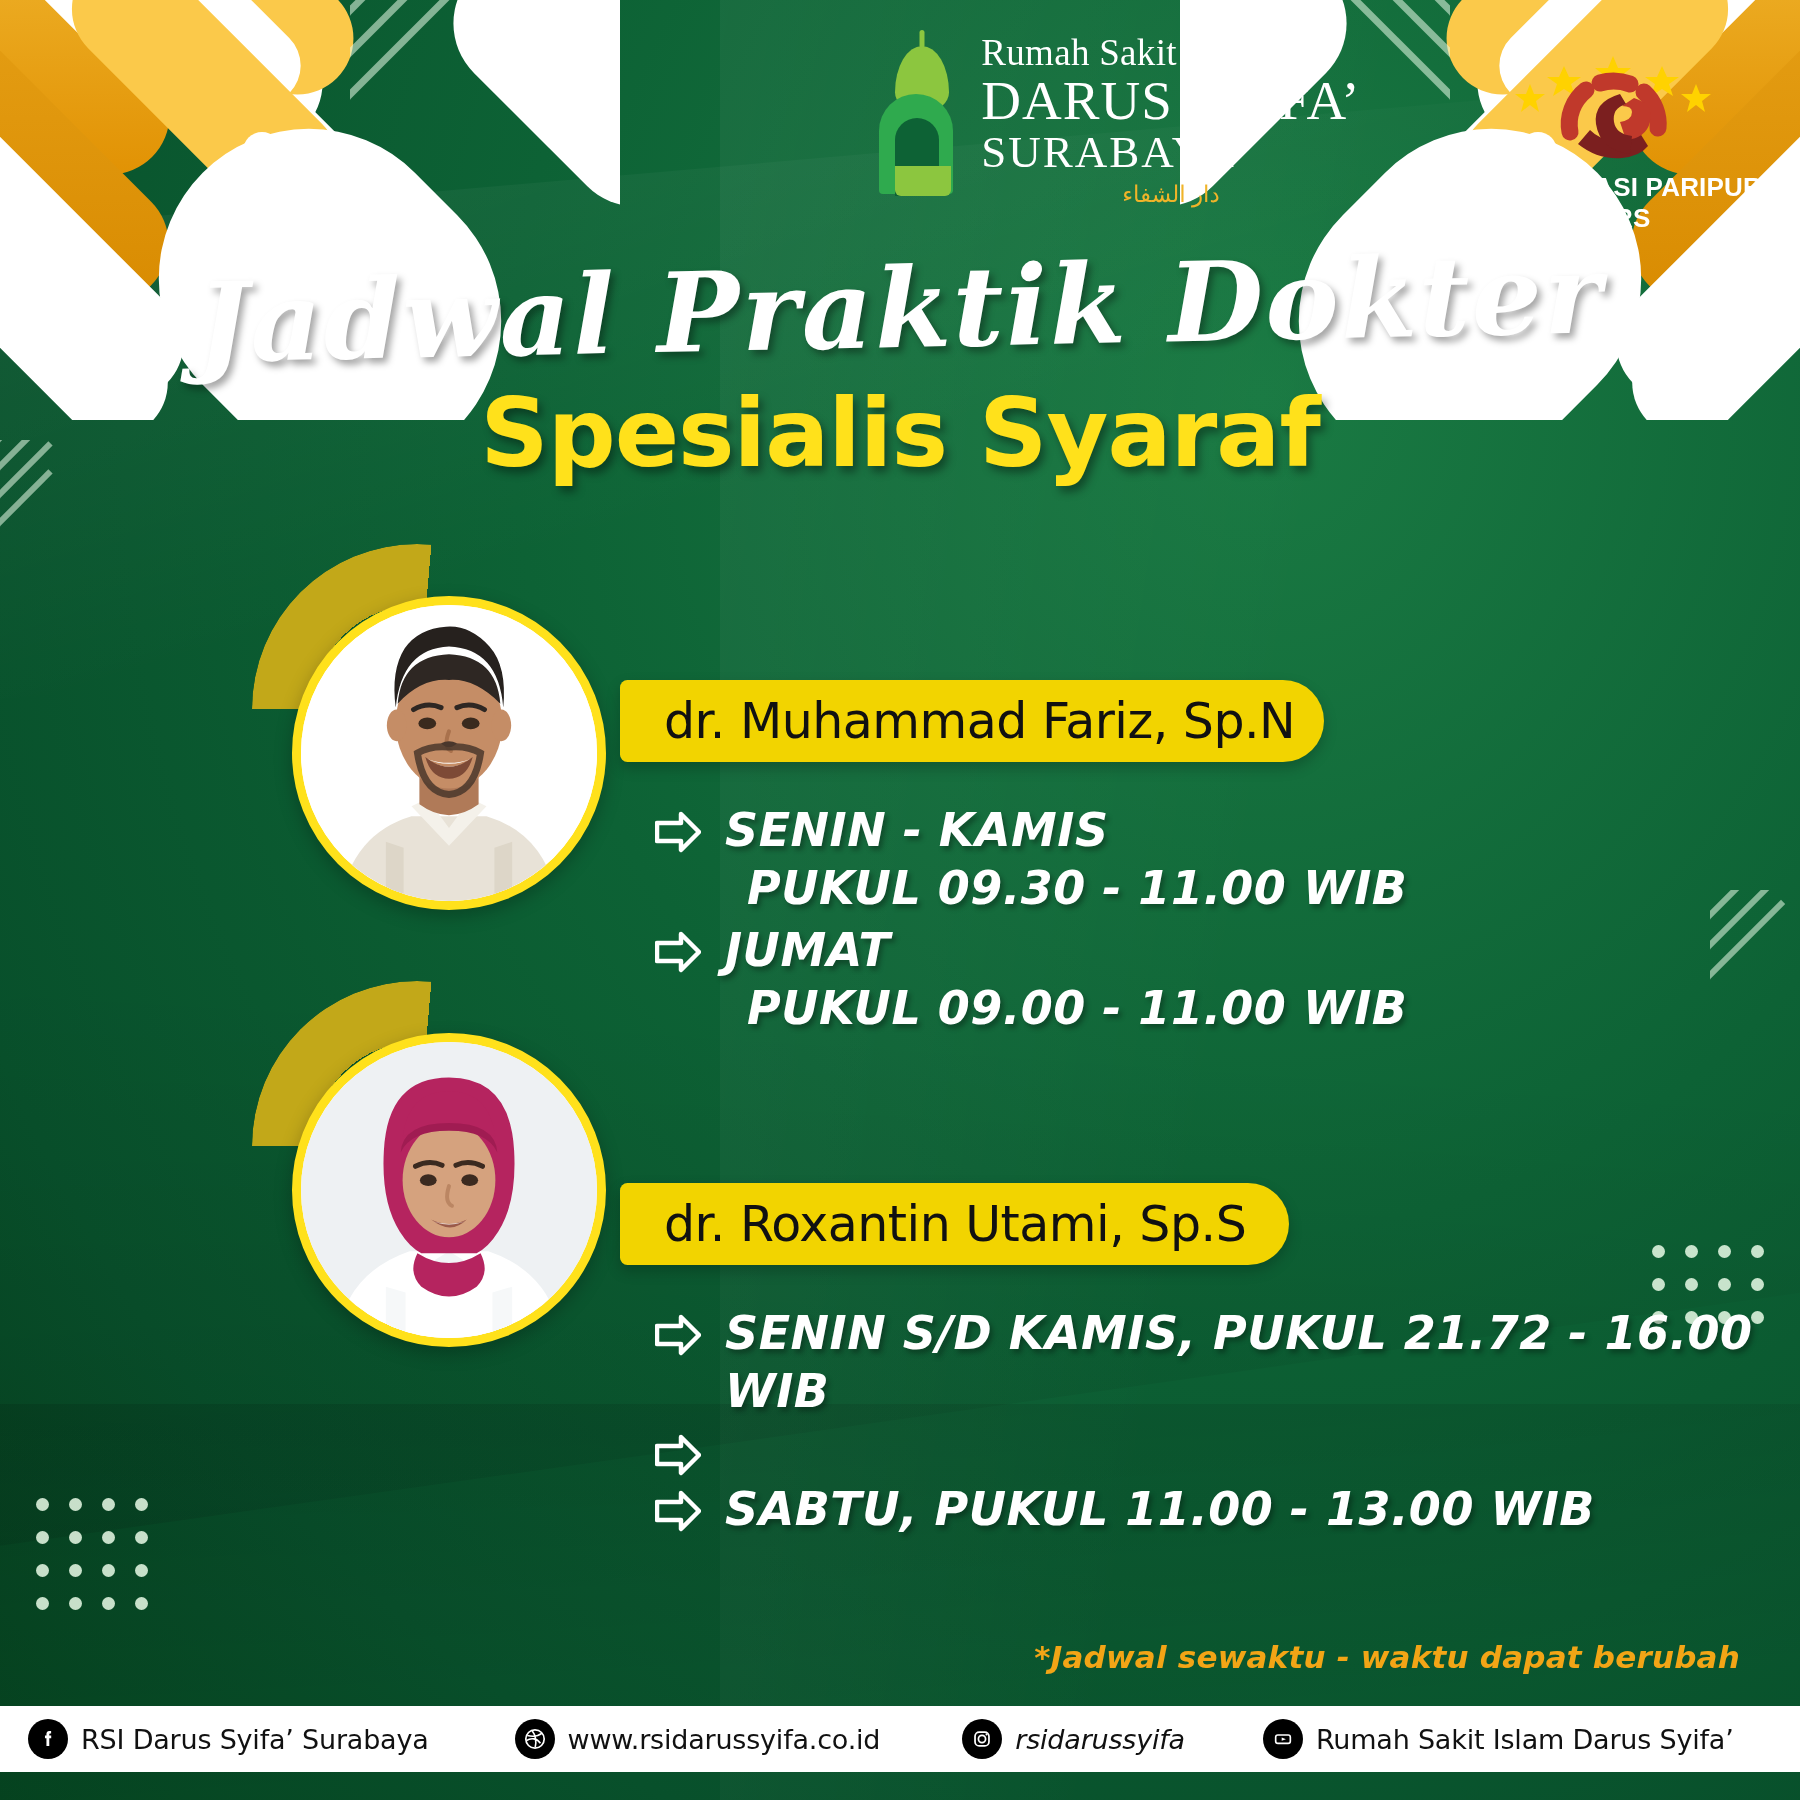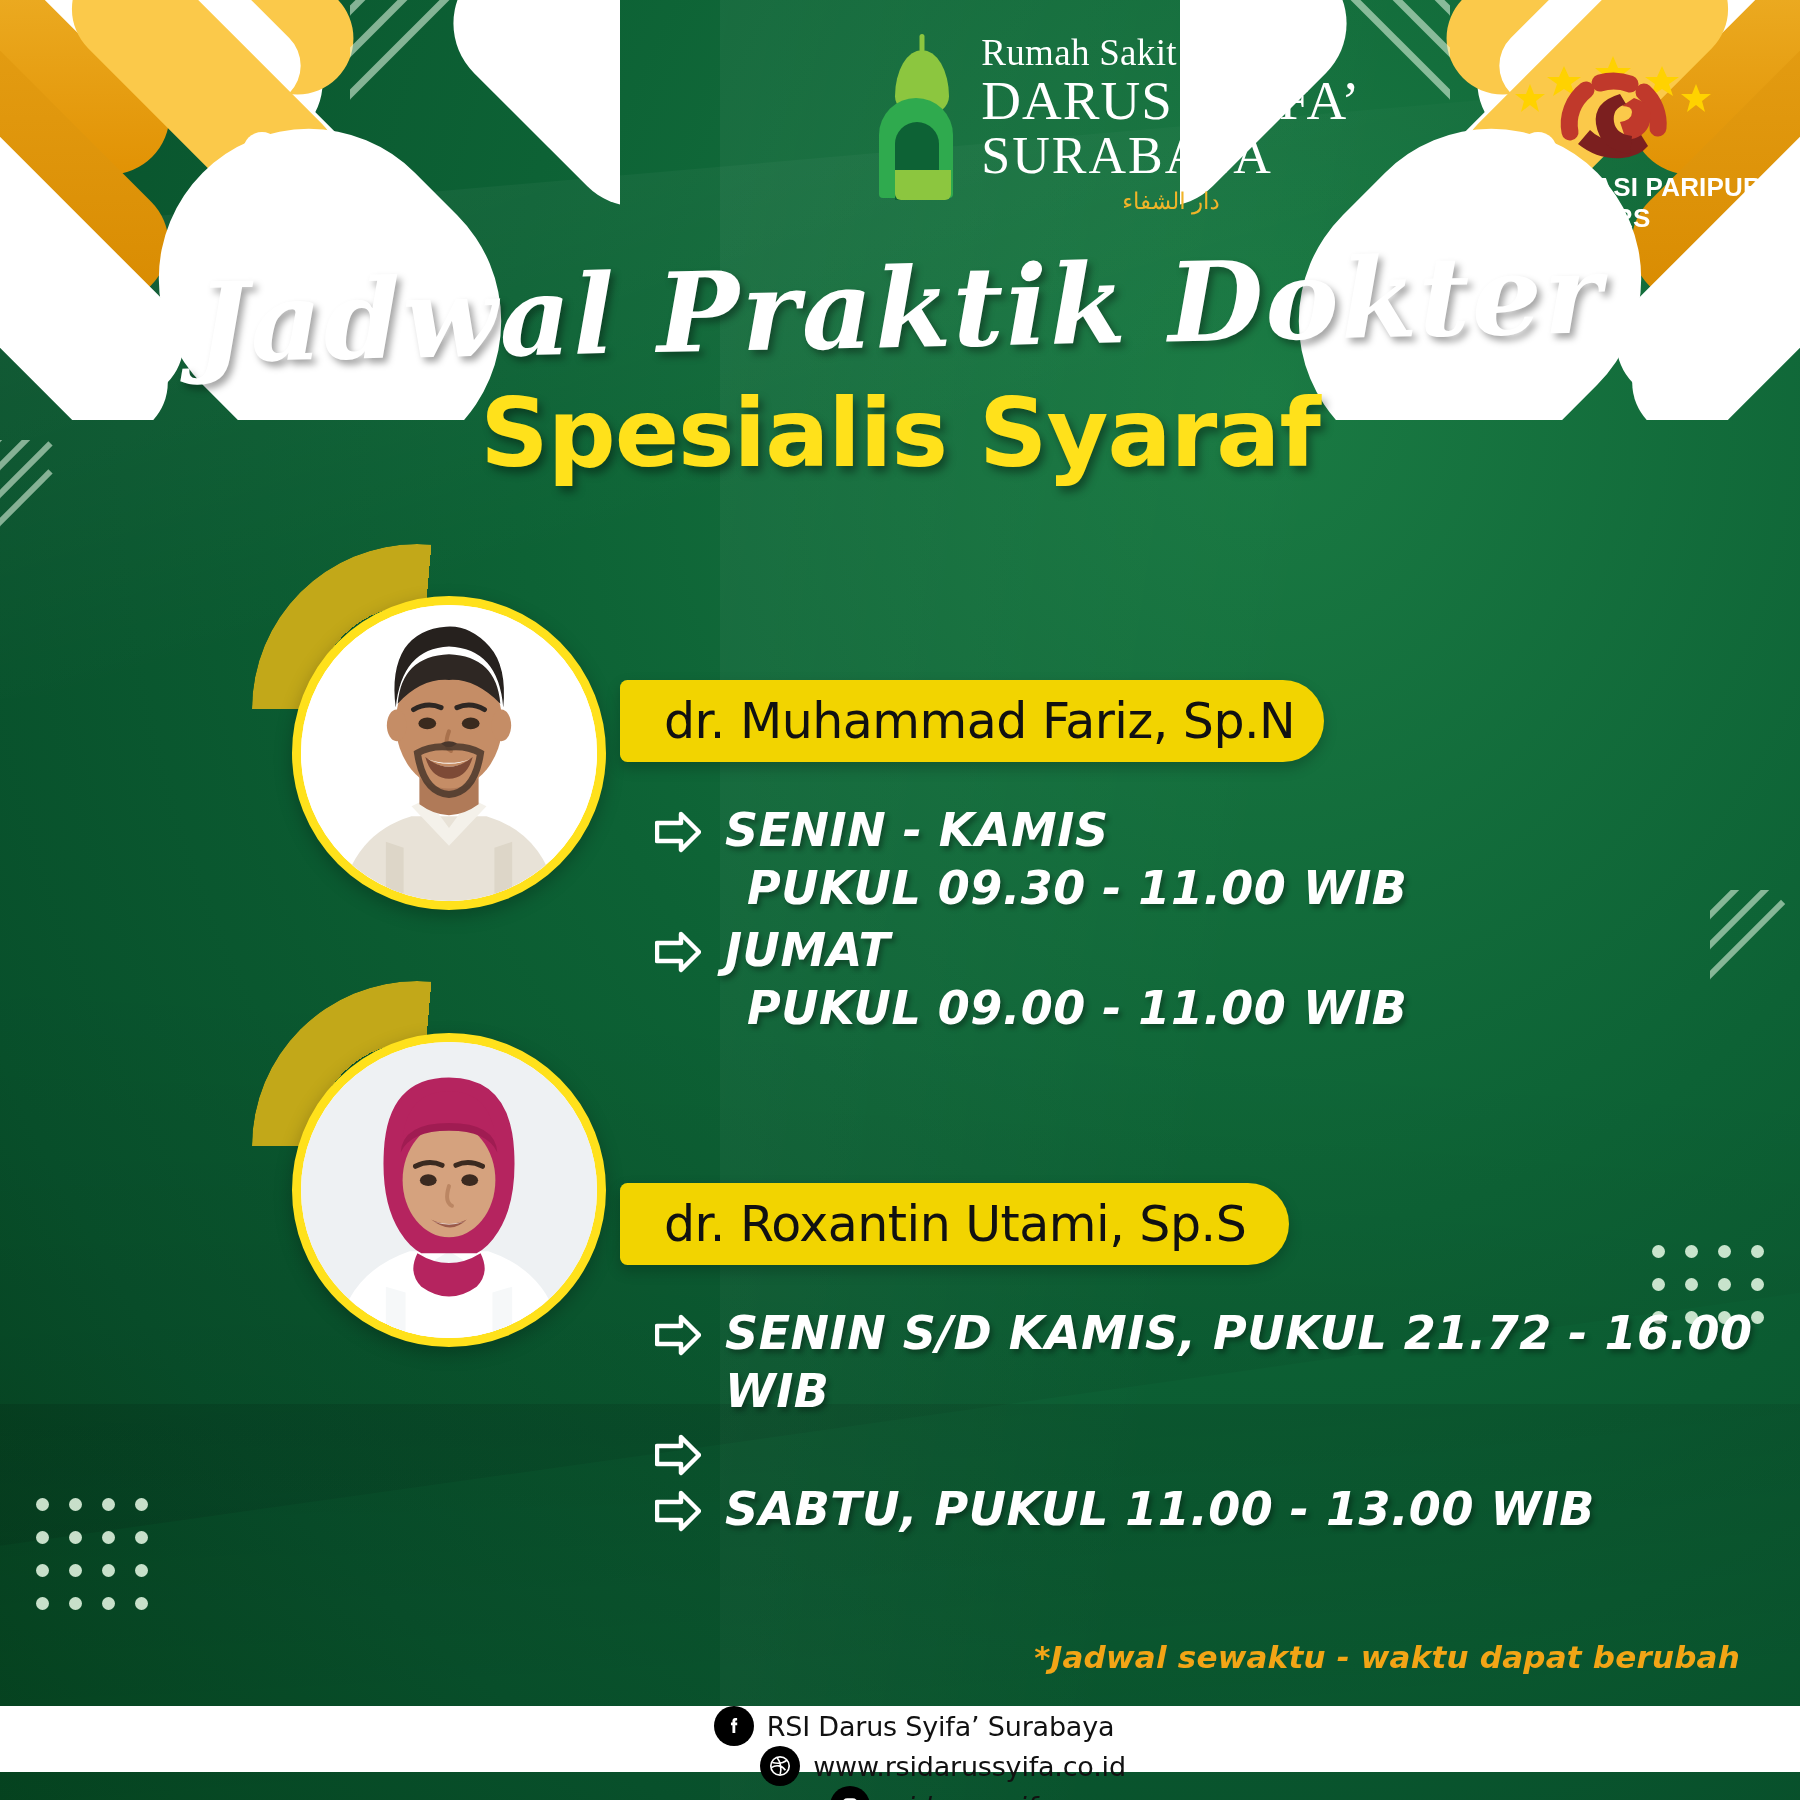--- a/index.html
+++ b/index.html
@@ -51,21 +51,21 @@
   .mosque .dome:after{content:"";position:absolute;left:50%;top:-16px;transform:translateX(-50%);
     width:5px;height:18px;background:#8cc63f;border-radius:3px;}
   .mosque .arch{position:absolute;left:10px;top:48px;width:74px;height:100px;
     background:#2faa4e;border-radius:38px 38px 4px 4px;}
   .mosque .archin{position:absolute;left:26px;top:72px;width:44px;height:78px;
     background:#0d6235;border-radius:24px 24px 0 0;}
   .mosque .bar{position:absolute;left:26px;top:120px;width:56px;height:30px;background:#8cc63f;border-radius:0 0 6px 6px;}
   .logo-text{color:#fff;line-height:1;}
   .logo-text .l1{font-family:"Liberation Serif",serif;font-size:37px;letter-spacing:.3px;}
   .logo-text .l2{font-family:"Liberation Serif",serif;font-size:55px;font-weight:400;letter-spacing:1px;margin-top:2px;}
-  .logo-text .l3{font-family:"Liberation Serif",serif;font-size:52px;letter-spacing:2px;margin-top:2px;}
+  .logo-text .l3{font-family:"Liberation Serif",serif;font-size:45px;letter-spacing:2px;margin-top:2px;}
   .arabic{color:#f0b429;font-size:23px;text-align:center;margin-top:6px;letter-spacing:2px;}
 
   .logo-right{display:flex;flex-direction:column;align-items:center;gap:4px;padding-top:6px;}
   .kars-mark{position:relative;width:210px;height:128px;}
   .kars-text{color:#fff;font-size:26px;font-weight:bold;text-align:center;line-height:1.2;letter-spacing:.2px;}
 
   
   .title-script{
     position:absolute;left:0;top:244px;width:100%;text-align:center;z-index:6;
     font-family:"DejaVu Serif",serif;font-style:italic;font-weight:bold;
@@ -105,21 +105,21 @@
   .stext{font-family:"DejaVu Sans",sans-serif;font-weight:bold;font-style:italic;
     color:#fff;font-size:46px;line-height:1.26;letter-spacing:.5px;
     text-shadow:3px 4px 5px rgba(0,0,0,.30);}
   .stext .l2{display:block;padding-left:22px;}
 
   
   .disclaimer{position:absolute;right:60px;top:1639px;z-index:6;
     font-family:"DejaVu Sans",sans-serif;font-style:italic;font-weight:bold;
     font-size:31px;color:#f2a516;letter-spacing:.2px;}
   .footer{position:absolute;left:0;bottom:28px;width:100%;height:66px;background:#fff;z-index:8;
-    display:flex;align-items:center;flex-direction:column;}
+    display:flex;align-items:center;}
   .fitem{display:flex;align-items:center;gap:13px;}
   .fitem .glyph{width:40px;height:40px;border-radius:50%;background:#000;color:#fff;
     display:flex;align-items:center;justify-content:center;flex:0 0 auto;position:relative;}
   .fitem .lbl{font-family:"DejaVu Sans",sans-serif;font-size:27px;color:#111;white-space:nowrap;letter-spacing:-.2px;}
 </style>
 </head>
 <body>
 
 <div id="poster">
 

